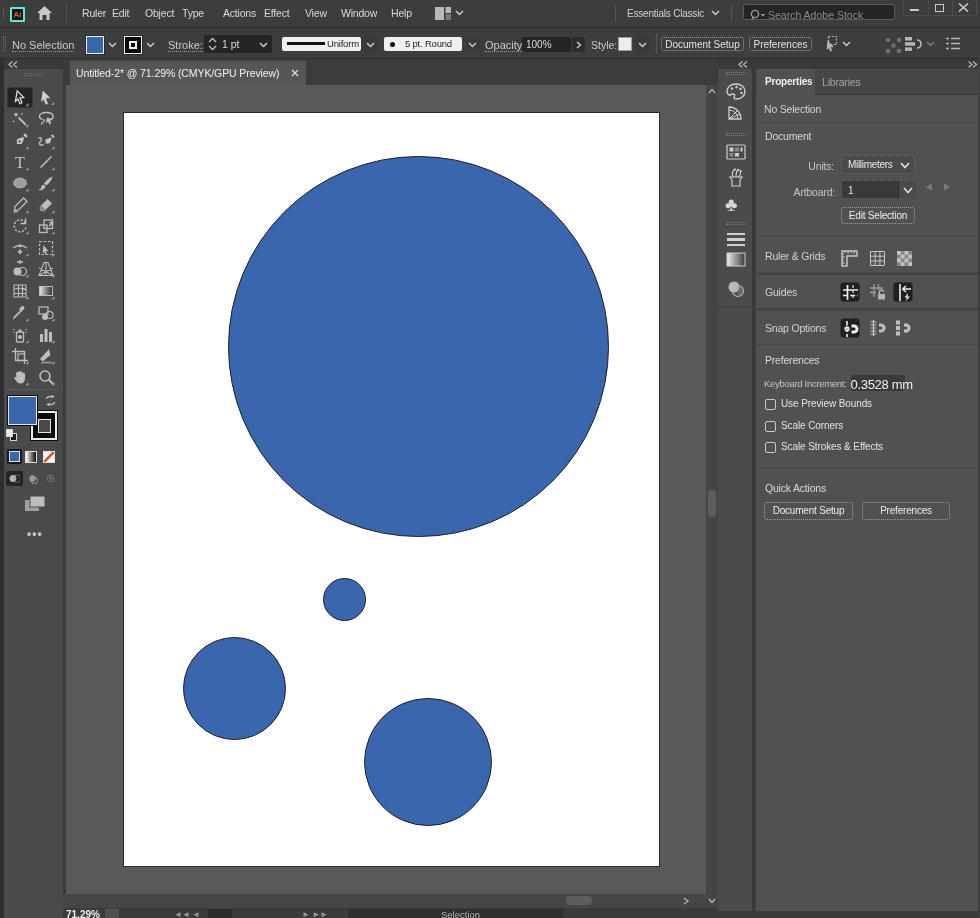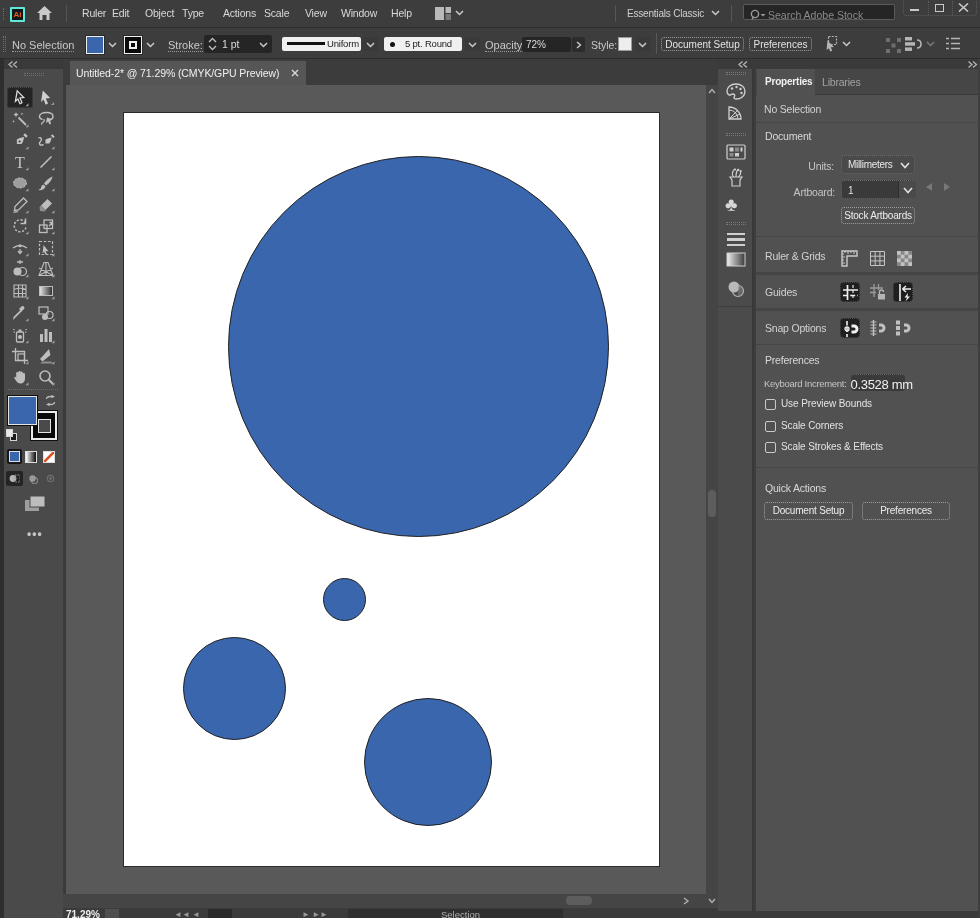--- a/index.html
+++ b/index.html
@@ -57,21 +57,21 @@
     <div class="abs" style="left:10px;top:6.5px;width:15px;height:15px;background:#10181d;border:2px solid #5eead4;border-radius:1px;color:#ee5a1a;font-size:8px;font-weight:bold;text-align:center;line-height:11px;">Ai</div>
     <svg class="abs" style="left:36px;top:5px;" width="17" height="16" viewBox="0 0 17 16">
         <path d="M8.5 1 L16 8 L13.5 8 L13.5 15 L10.5 15 L10.5 10 L6.5 10 L6.5 15 L3.5 15 L3.5 8 L1 8 Z" fill="#c9c9c9"></path>
       </svg>
     <div class="abs" style="left:66px;top:5px;width:1px;height:17px;background:#565656;"></div>
     <div class="menu-item" style="left:82px;">Ruler</div>
     <div class="menu-item" style="left:112px;">Edit</div>
     <div class="menu-item" style="left:145px;">Object</div>
     <div class="menu-item" style="left:182px;">Type</div>
     <div class="menu-item" style="left:223px;">Actions</div>
-    <div class="menu-item" style="left:264px;">Scale</div>
+    <div class="menu-item" style="left:264px;">Effect</div>
     <div class="menu-item" style="left:305px;">View</div>
     <div class="menu-item" style="left:341px;">Window</div>
     <div class="menu-item" style="left:391px;">Help</div>
     <svg class="abs" style="left:435px;top:7px;" width="16" height="13" viewBox="0 0 16 13">
         <rect x="0" y="0" width="9" height="13" fill="#b9b9b9"></rect>
         <rect x="10.5" y="0" width="5.5" height="6" fill="#b9b9b9"></rect>
         <rect x="10.5" y="7" width="5.5" height="6" fill="#777"></rect>
       </svg>
     <svg class="abs" style="left:455px;top:10px;" width="9" height="6" viewBox="0 0 9 6">
         <path d="M1 1 L4.5 4.5 L8 1" stroke="#c9c9c9" stroke-width="1.5" fill="none"></path>
@@ -139,21 +139,21 @@
       <div class="abs" style="left:5.5px;top:5px;width:5px;height:5px;border-radius:50%;background:#111;"></div>
       <div class="abs" style="left:21px;top:1.5px;color:#1a1a1a;font-size:9.5px;letter-spacing:-0.2px;">5 pt. Round</div>
     </div>
     <div class="abs" style="left:464.5px;top:8.5px;width:15.5px;height:14.5px;background:#393939;border-radius:2px;">
         <svg class="abs" style="left:3px;top:5px;" width="9" height="6" viewBox="0 0 9 6">
           <path d="M1 1 L4.5 4.5 L8 1" stroke="#c9c9c9" stroke-width="1.5" fill="none"></path>
         </svg>
       </div>
     <div class="dotlab" style="left:485px;top:11px;">Opacity:</div>
     <div class="darkfield" style="left:522px;top:8.5px;width:49px;height:15px;">
-        <div class="abs" style="left:4px;top:2px;color:#dcdcdc;font-size:10px;">72%</div>
+        <div class="abs" style="left:4px;top:2px;color:#dcdcdc;font-size:10px;">100%</div>
       </div>
     <div class="abs" style="left:571.5px;top:8.5px;width:13px;height:15px;background:#2c2c2c;border-radius:2px;">
         <svg class="abs" style="left:4px;top:4px;" width="6" height="8" viewBox="0 0 6 8">
           <path d="M1 1 L4.5 4 L1 7" stroke="#c9c9c9" stroke-width="1.4" fill="none"></path>
         </svg>
       </div>
     <div class="abs txt" style="left:591px;top:11px;color:#c9c9c9;font-size:10.5px;">Style:</div>
     <div class="abs" style="left:618px;top:8.5px;width:14px;height:14px;background:#ededed;border:1px solid #999;"></div>
     <div class="abs" style="left:635px;top:8.5px;width:15px;height:14.5px;background:#393939;border-radius:2px;">
         <svg class="abs" style="left:3px;top:5px;" width="9" height="6" viewBox="0 0 9 6">
@@ -561,21 +561,21 @@
             <path d="M1 1 L5 5.5 L9 1" stroke="#e0e0e0" stroke-width="1.6" fill="none"></path>
           </svg>
         </div>
     </div>
     <svg class="abs" style="left:169px;top:113px;" width="8" height="10" viewBox="0 0 8 10">
         <path d="M7 1 L1 5 L7 9 Z" fill="#787878"></path>
       </svg>
     <svg class="abs" style="left:187px;top:113px;" width="8" height="10" viewBox="0 0 8 10">
         <path d="M1 1 L7 5 L1 9 Z" fill="#787878"></path>
       </svg>
-    <div class="pbtn" style="left:85px;top:138px;width:74px;height:17px;line-height:15px;">Stock Artboards</div>
+    <div class="pbtn" style="left:85px;top:138px;width:74px;height:17px;line-height:15px;">Edit Selection</div>
     <div class="dotted-div" style="top:167px;"></div>
     <div class="abs" style="left:0;top:203px;width:224px;height:3px;background:#454545;"></div>
     <div class="abs" style="left:0;top:239px;width:224px;height:3px;background:#454545;"></div>
     <div class="sechead" style="top:181px;color:#d2d2d2;">Ruler &amp; Grids</div>
     <svg class="abs" style="left:85px;top:180.5px;" width="17" height="17" viewBox="0 0 17 17">
         <path d="M1 1 H16 V6 H6 V16 H1 Z" fill="none" stroke="#c9c9c9" stroke-width="1.4"></path>
         <path d="M4 1 v2 M7 1 v3 M10 1 v2 M13 1 v3 M1 4 h2 M1 7 h3 M1 10 h2 M1 13 h3" stroke="#c9c9c9" stroke-width="1"></path>
       </svg>
     <svg class="abs" style="left:113px;top:180.5px;" width="17" height="17" viewBox="0 0 17 17">
         <path d="M1.5 1.5 H15.5 V15.5 H1.5 Z M1.5 6.2 H15.5 M1.5 10.9 H15.5 M6.2 1.5 V15.5 M10.9 1.5 V15.5" fill="none" stroke="#c4c4c4" stroke-width="1"></path>

